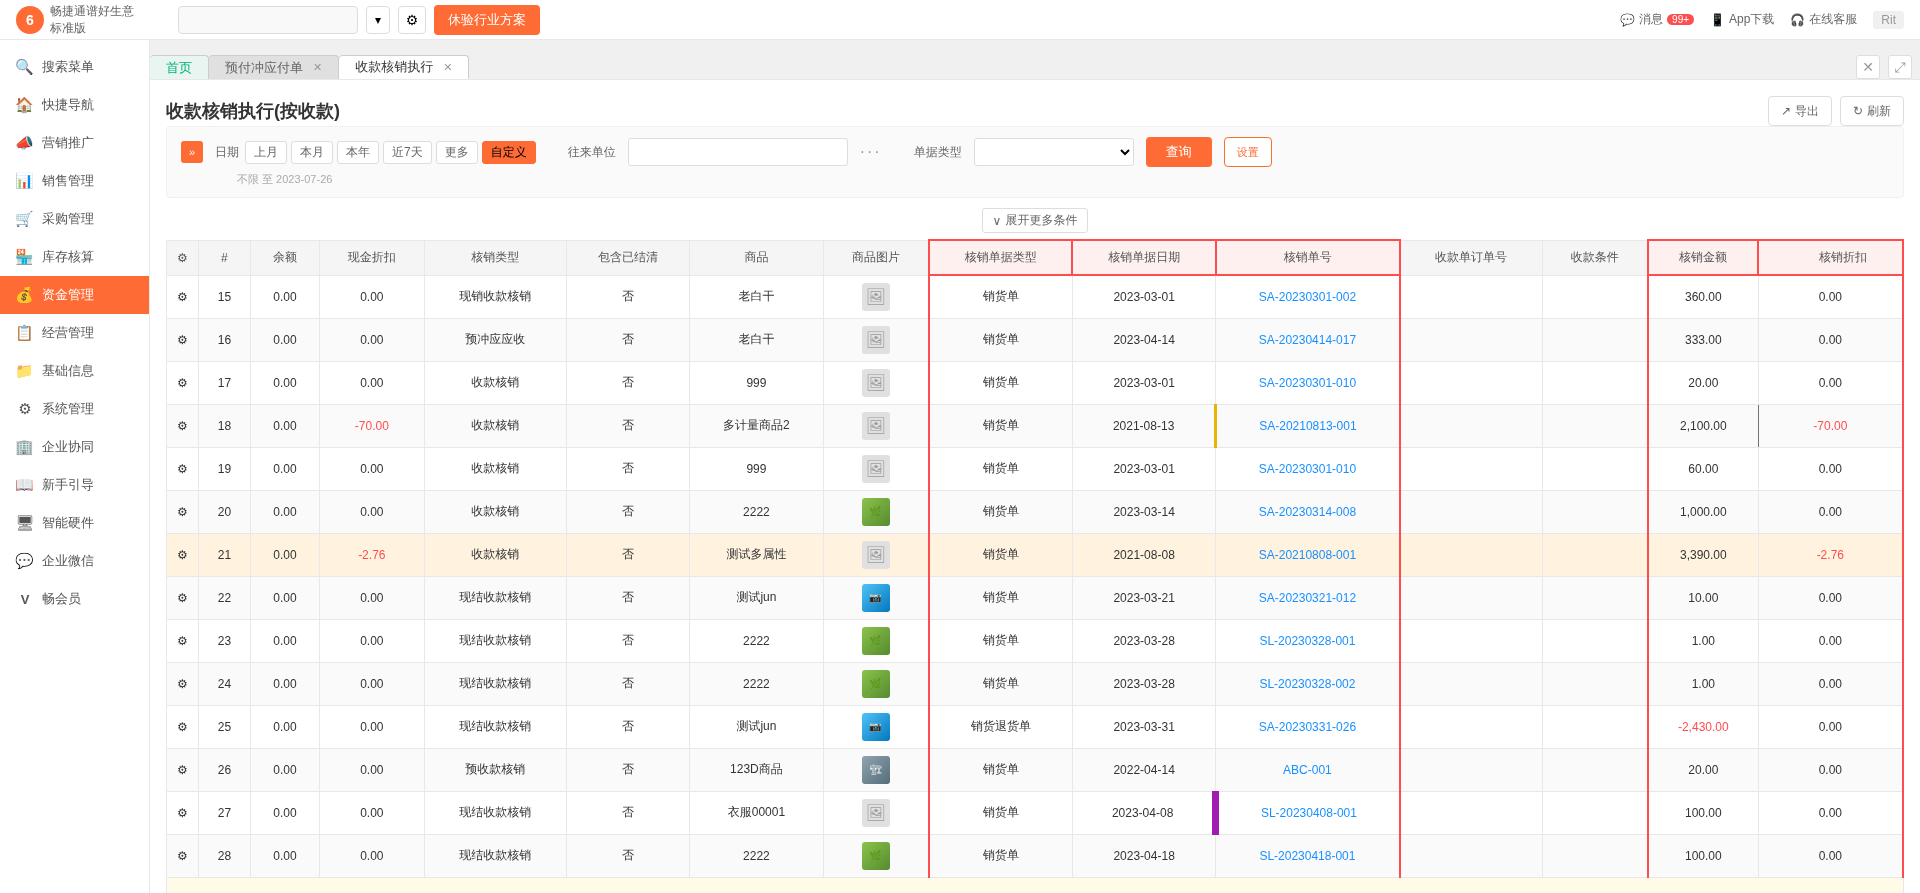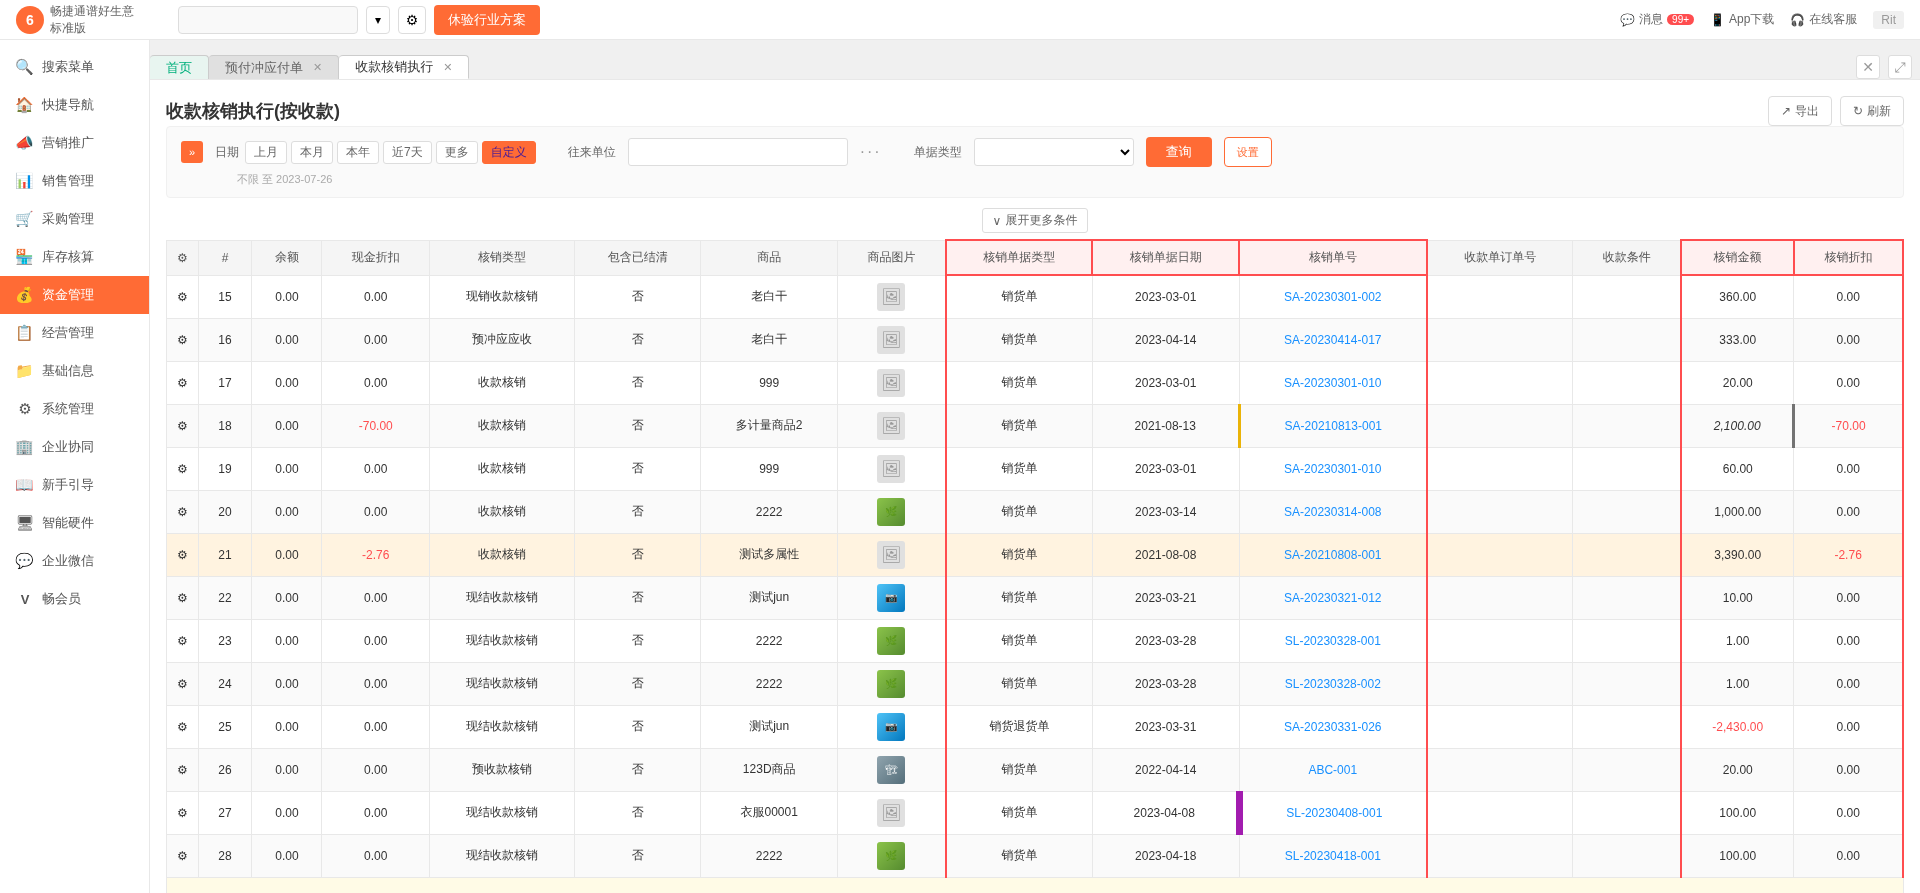--- a/index.html
+++ b/index.html
@@ -50,21 +50,21 @@
     .page-actions { display: flex; gap: 8px; }
     .action-btn { height: 30px; padding: 0 12px; border: 1px solid #ddd; border-radius: 4px; background: white; cursor: pointer; font-size: 12px; color: #666; display: flex; align-items: center; gap: 4px; }
 
     
     .filter-bar { background: #fafafa; border: 1px solid #f0f0f0; border-radius: 4px; padding: 10px 14px; margin-bottom: 10px; }
     .filter-row { display: flex; align-items: center; gap: 12px; flex-wrap: wrap; }
     .filter-item { display: flex; align-items: center; gap: 6px; }
     .filter-label { font-size: 12px; color: #666; white-space: nowrap; }
     .date-quick { display: flex; gap: 4px; }
     .date-btn { padding: 2px 8px; border: 1px solid #ddd; border-radius: 3px; font-size: 12px; cursor: pointer; background: white; color: #666; }
-    .date-btn.active { background: #ff6b35; color: #4c1d95; border-color: #ff6b35; }
+    .date-btn.active { background: #ff6b35; color: #000000; border-color: #ff6b35; }
     .filter-input { height: 28px; border: 1px solid #ddd; border-radius: 3px; padding: 0 8px; font-size: 12px; width: 180px; }
     .filter-select { height: 28px; border: 1px solid #ddd; border-radius: 3px; padding: 0 8px; font-size: 12px; width: 160px; background: white; }
     .query-btn { height: 30px; background: #ff6b35; color: white; border: none; border-radius: 4px; padding: 0 20px; cursor: pointer; font-size: 13px; }
     .setting-btn { height: 30px; border: 1px solid #ff6b35; color: #ff6b35; background: white; border-radius: 4px; padding: 0 12px; cursor: pointer; font-size: 11px; }
 
     .expand-row { display: flex; align-items: center; justify-content: center; margin: 6px 0; }
     .expand-btn { display: flex; align-items: center; gap: 4px; font-size: 12px; color: #666; cursor: pointer; padding: 3px 10px; border: 1px solid #ddd; border-radius: 3px; background: white; }
 
     
     .table-wrapper { overflow: auto; }
@@ -278,21 +278,21 @@
               <th>核销类型</th>
               <th>包含已结清</th>
               <th>商品</th>
               <th>商品图片</th>
               <th style="border: 2px solid #ff4d4f; background:#fff0f0;">核销单据类型</th>
               <th style="border: 2px solid #ff4d4f; background:#fff0f0;">核销单据日期</th>
               <th style="border: 2px solid #ff4d4f; background:#fff0f0;">核销单号</th>
               <th>收款单订单号</th>
               <th>收款条件</th>
               <th style="border: 2px solid #ff4d4f; background:#fff0f0;">核销金额</th>
-              <th style="border: 2px solid #ff4d4f; background:#fff0f0;">核销折扣</th>
+              <th style="border: 2px solid #ff4d4f; background:#fff0f0;padding-left:35px;">核销折扣</th>
             </tr>
           </thead>
           <tbody id="table-body">
           <tr>
       <td>⚙</td>
       <td>15</td>
       <td>0.00</td>
       <td class="">0.00</td>
       <td>现销收款核销</td>
       <td>否</td>
@@ -347,21 +347,21 @@
       <td class="red-text">-70.00</td>
       <td>收款核销</td>
       <td>否</td>
       <td>多计量商品2</td>
       <td><div class="img-placeholder">🖼</div></td>
       <td style="border-left:2px solid #ff4d4f;border-right:1px solid #e8e8e8;">销货单</td>
       <td style="border-right:3px solid #eab308;margin-top:20px;">2021-08-13</td>
       <td class="link-cell" style="border-right:2px solid #ff4d4f;">SA-20210813-001</td>
       <td></td>
       <td></td>
-      <td class="" style="border-left:2px solid #ff4d4f;border-right:3px solid #737373;font-style:italic;">2,100.00</td>
+      <td class="" style="border-left:2px solid #ff4d4f;border-right:1px solid #737373;">2,100.00</td>
       <td class="red-text" style="border-right:2px solid #ff4d4f;">-70.00</td>
     </tr>
               <tr>
       <td>⚙</td>
       <td>19</td>
       <td>0.00</td>
       <td class="">0.00</td>
       <td>收款核销</td>
       <td>否</td>
       <td>999</td>

